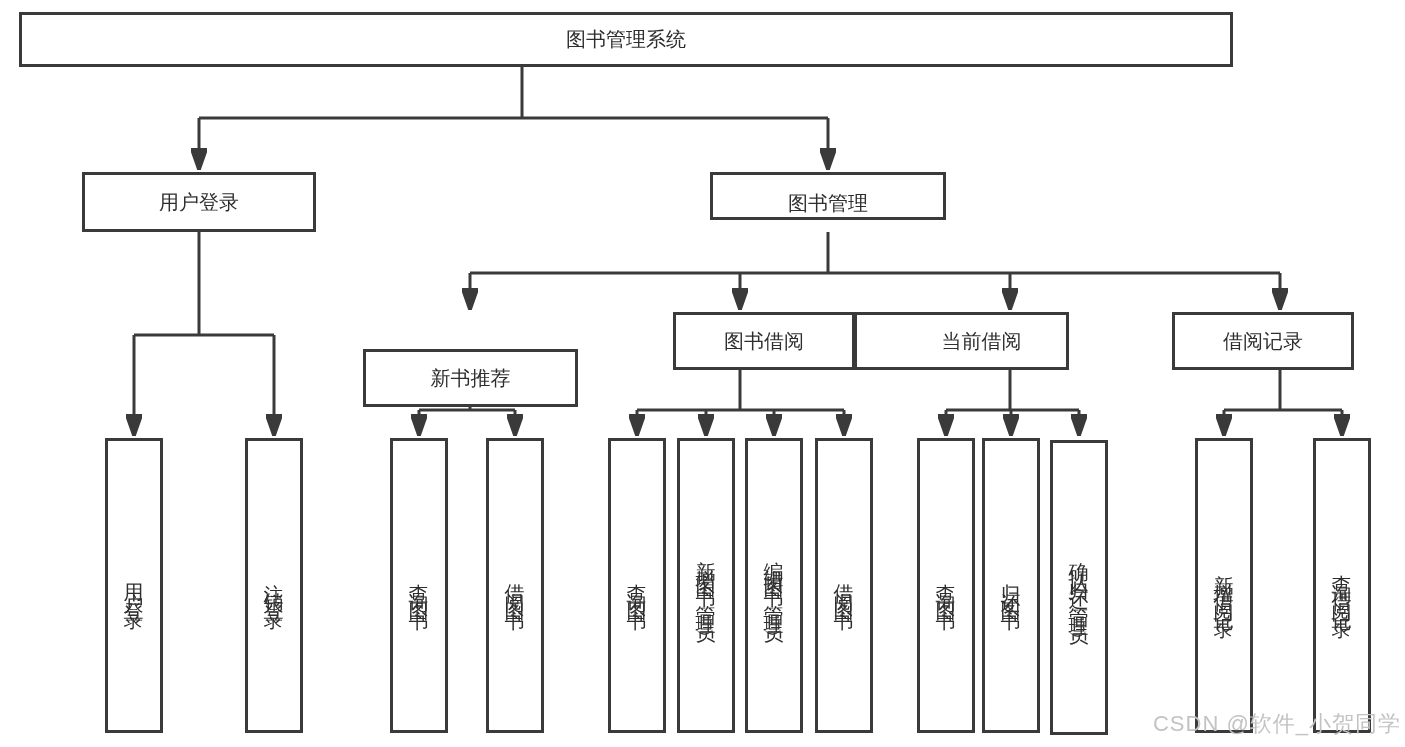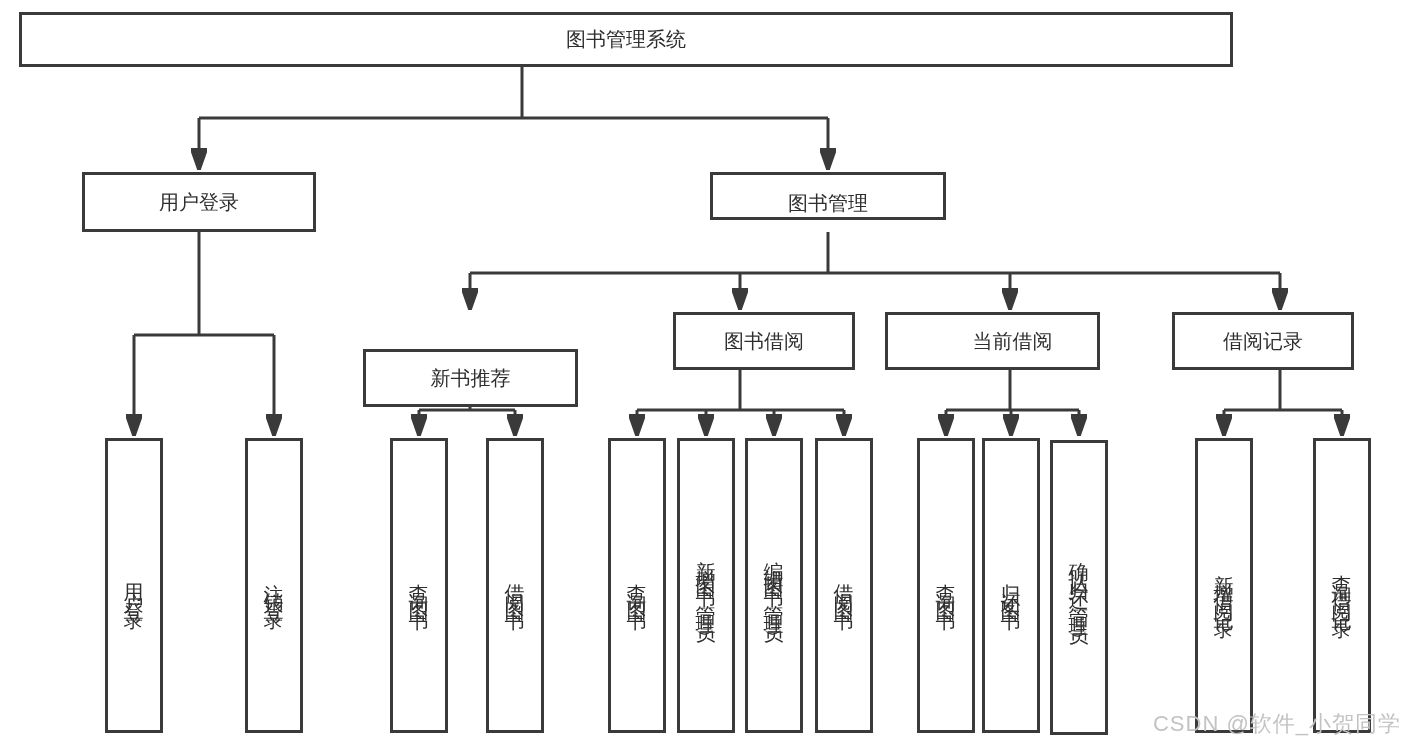--- a/index.html
+++ b/index.html
@@ -74,21 +74,21 @@
   <div class="box" style="left:710px;top:172px;width:236px;height:48px;align-items:flex-end;">
     <span>图书管理</span>
   </div>
 
   <div class="box" style="left:363px;top:312px;width:215px;height:58px;margin-top:37px;">
     <span>新书推荐</span>
   </div>
   <div class="box" style="left:633px;top:312px;width:182px;height:58px;margin-left:40px;">
     <span>图书借阅</span>
   </div>
-  <div class="box" style="left:885px;top:312px;width:215px;height:58px;padding-left:40px;">
+  <div class="box" style="left:854px;top:312px;width:215px;height:58px;padding-left:40px;">
     <span>当前借阅</span>
   </div>
   <div class="box" style="left:1172px;top:312px;width:182px;height:58px;">
     <span>借阅记录</span>
   </div>
 
   <div class="vbox" style="left:105px;">
     <span class="vtext">用户登录</span>
   </div>
   <div class="vbox" style="left:245px;">

